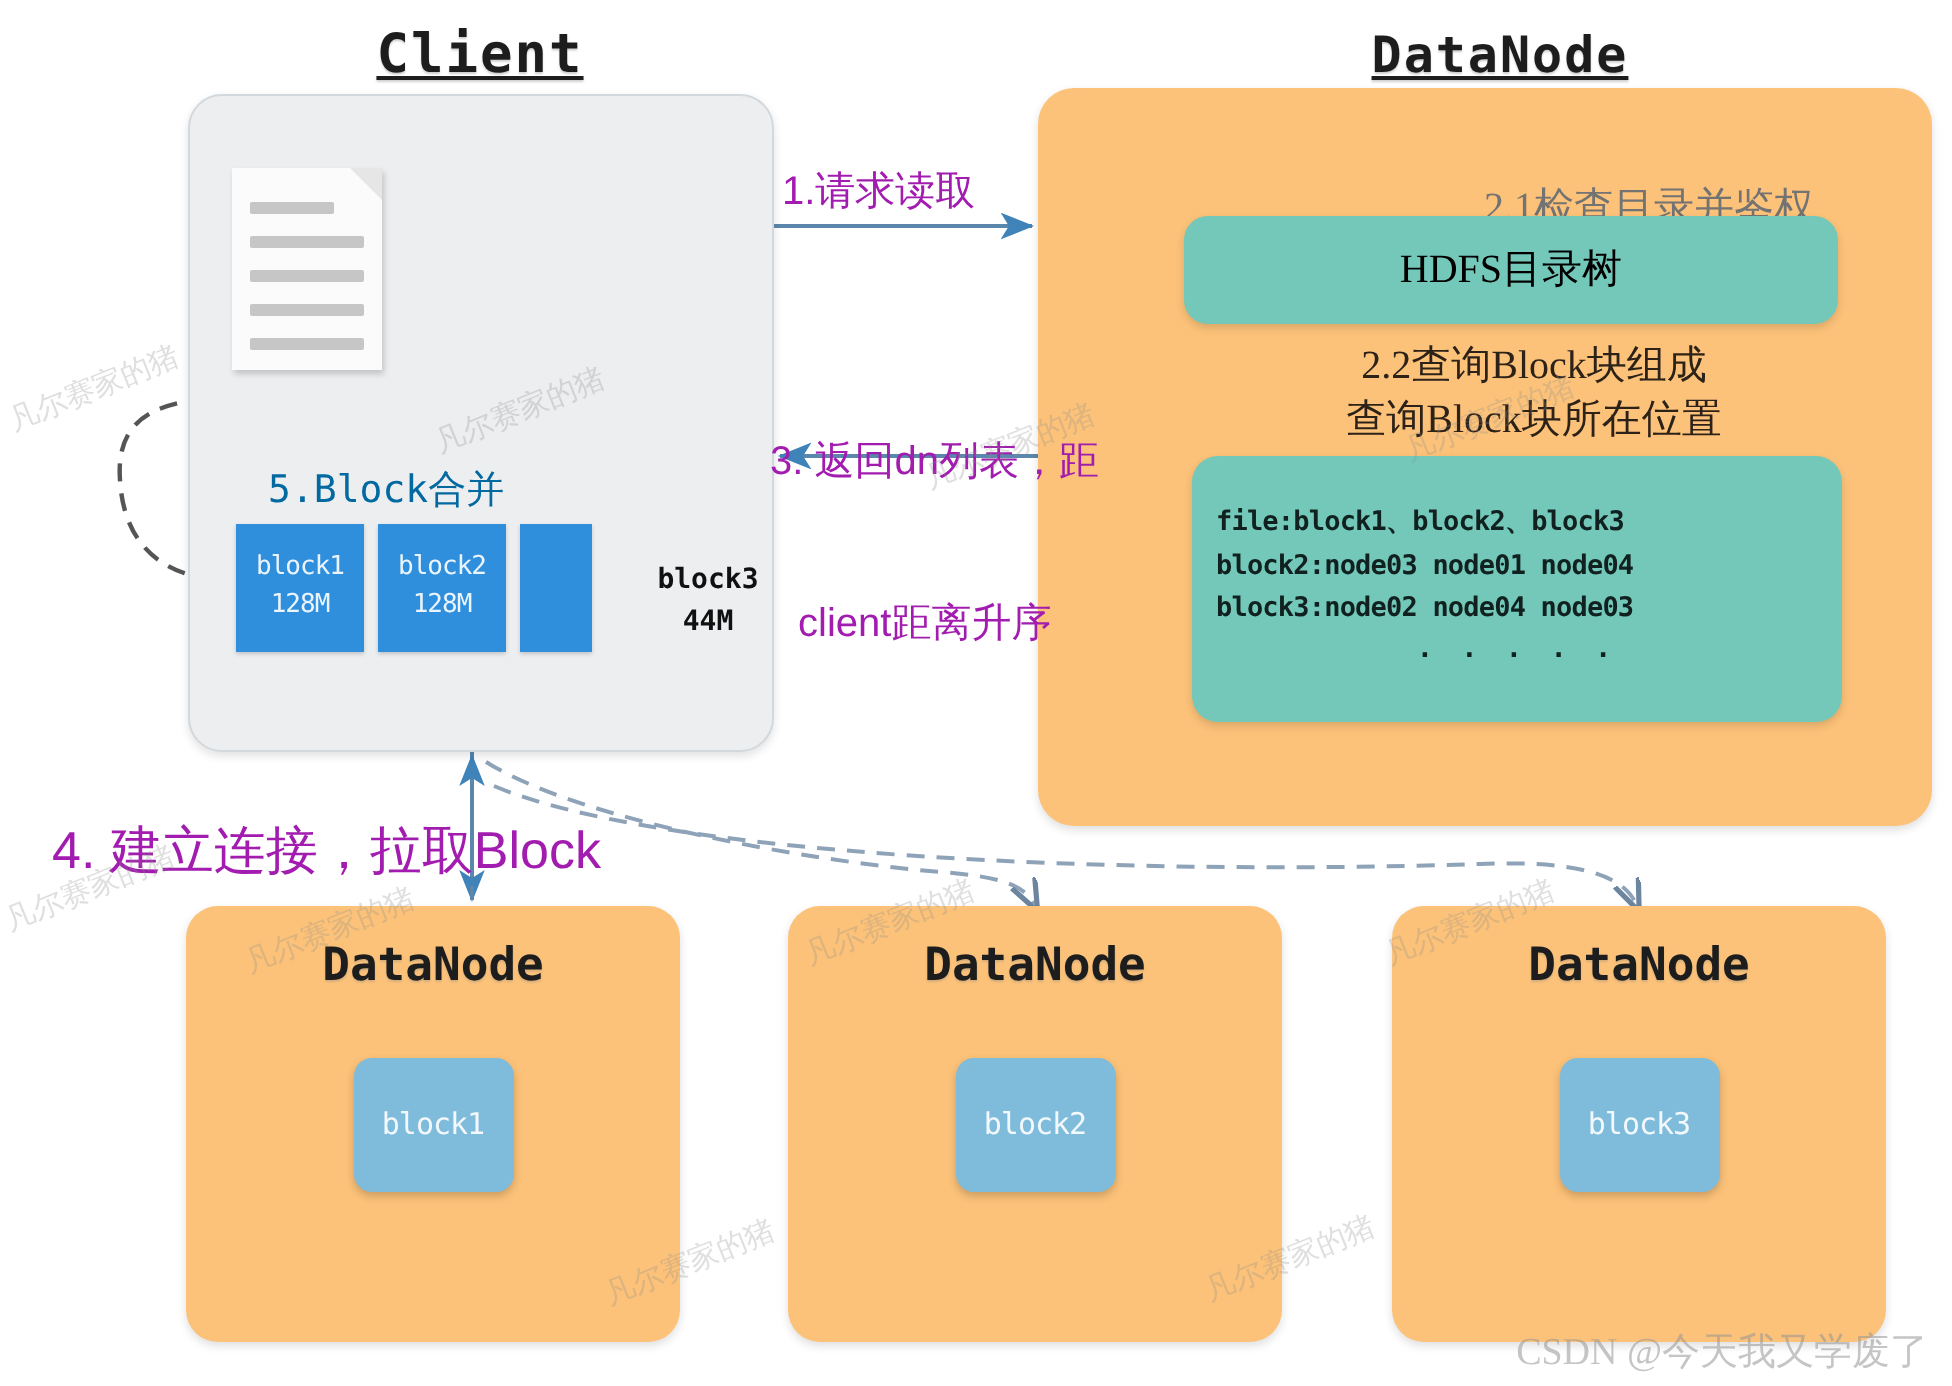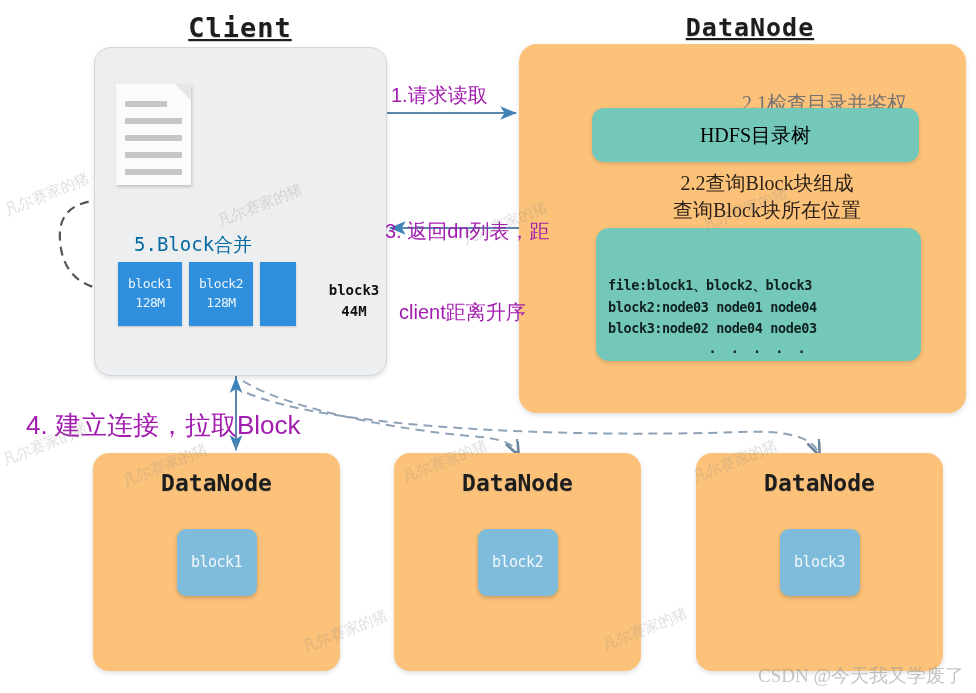--- a/index.html
+++ b/index.html
@@ -159,21 +159,21 @@
   }
   #blockinfo-box .bi-line {
     font-family: "DejaVu Sans Mono", "Liberation Mono", monospace;
     font-weight: bold;
     font-size: 13.5px;
     color: #10211f;
     padding-left: 12px;
     letter-spacing: -0.4px;
     white-space: nowrap;
   }
-  #blockinfo-box .bi-first { padding-top: 9px; line-height: 24px; margin-top: 36px; }
+  #blockinfo-box .bi-first { padding-top: 21px; line-height: 24px; }
   #blockinfo-box .bi-rest  { line-height: 21px; }
   #blockinfo-box .bi-dots {
     text-align: center;
     padding-left: 0;
     line-height: 26px;
     letter-spacing: 3px;
   }
 
   
   .datanode-box {

